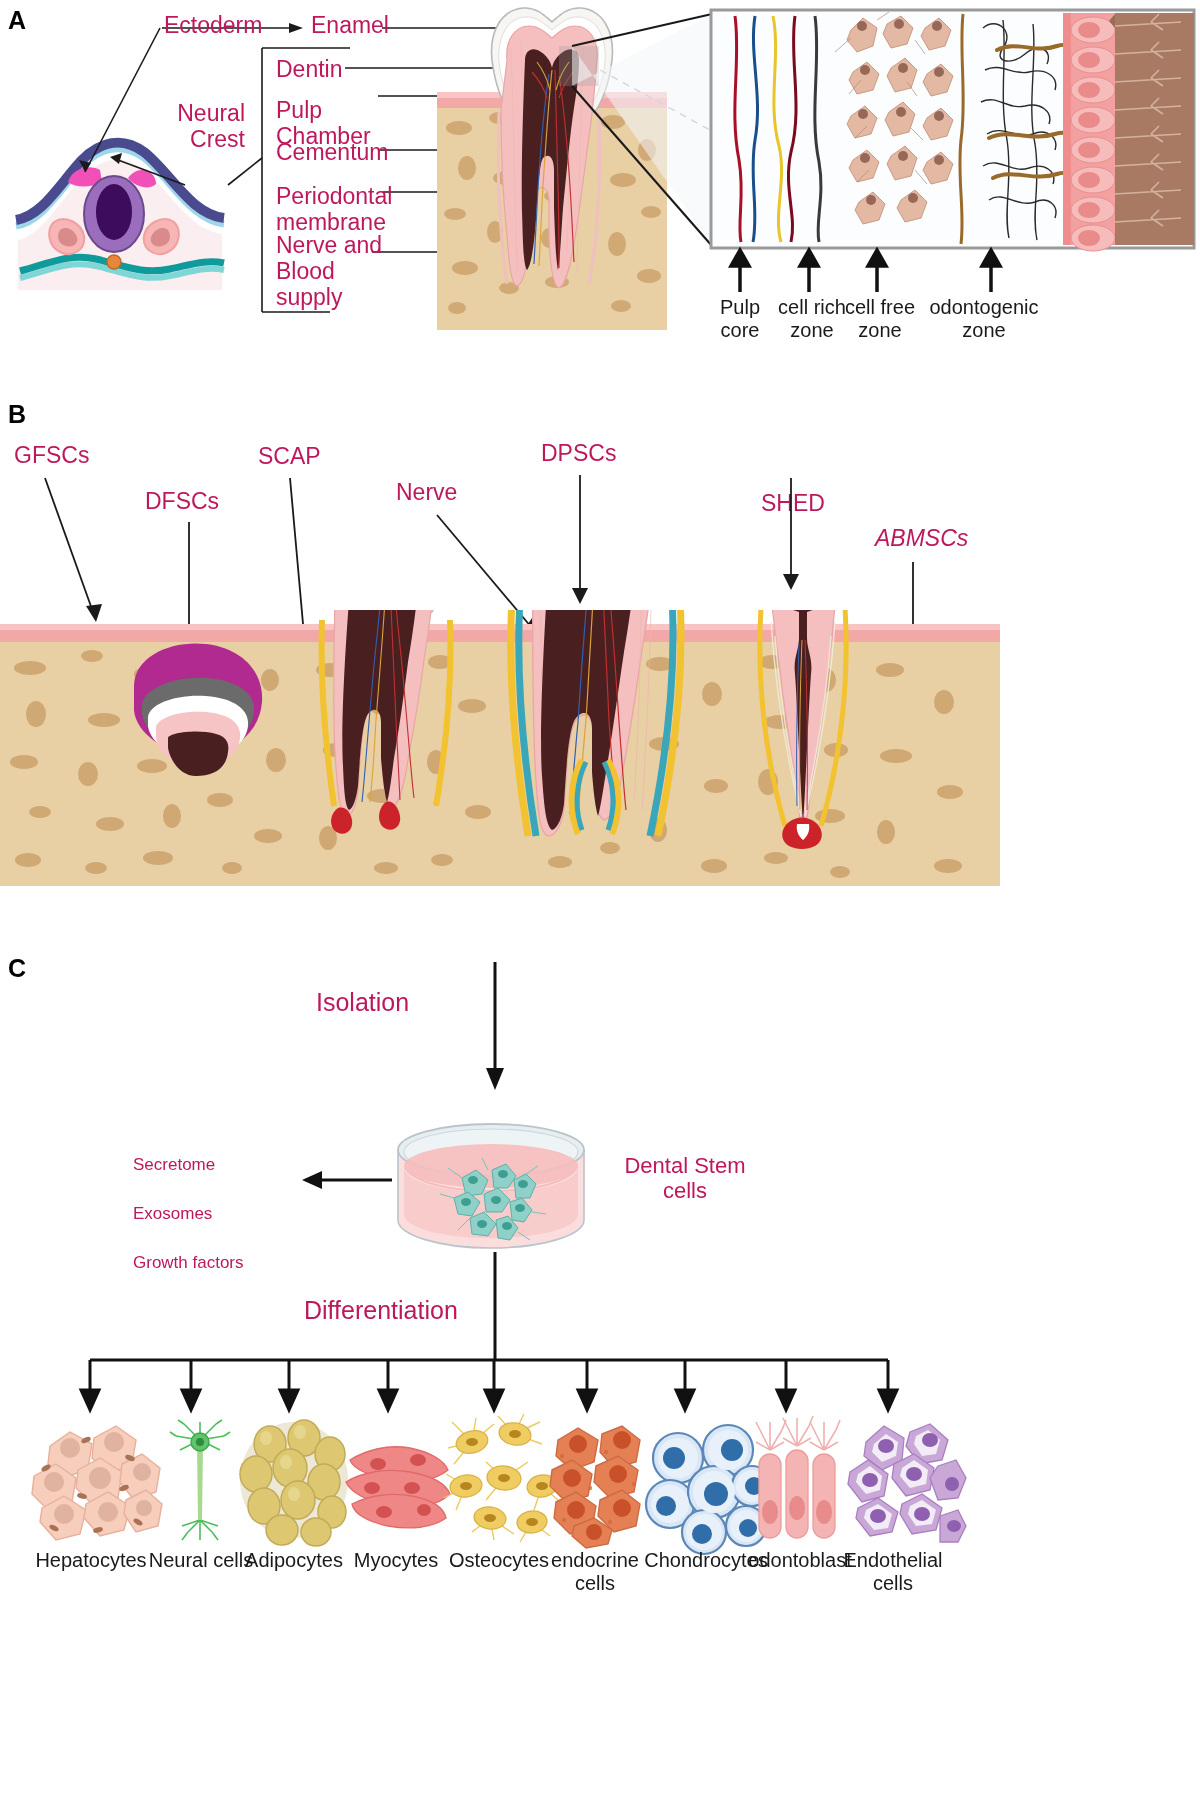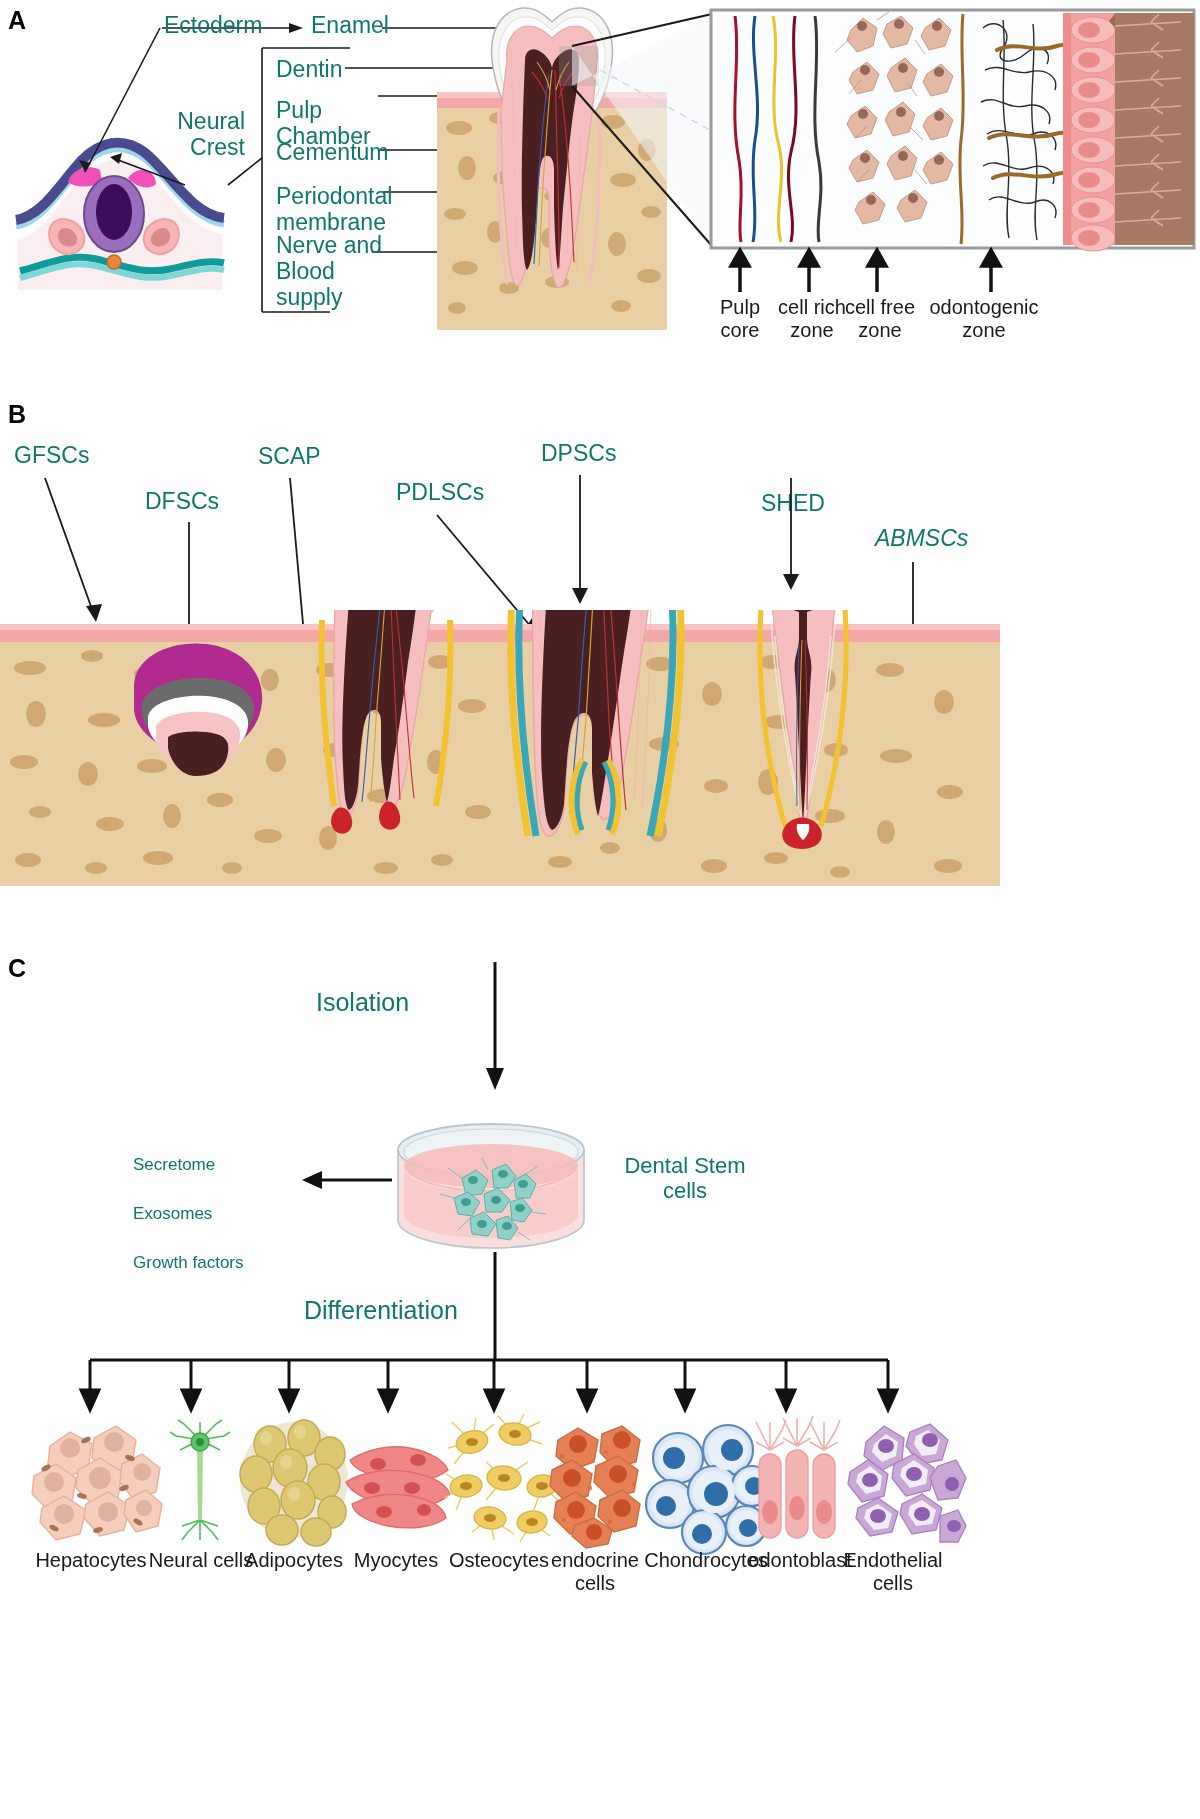--- a/index.html
+++ b/index.html
@@ -3,21 +3,21 @@
 <meta charset="utf-8">
 <style>
   * { box-sizing: border-box; }
   html, body { margin:0; padding:0; background:#ffffff; }
   body {
     width:1200px; height:1819px; position:relative; overflow:hidden;
     font-family:"Liberation Sans", sans-serif; color:#111;
   }
   .abs { position:absolute; }
   .panel-letter { font-weight:bold; font-size:25px; color:#000; }
-  .lbl { font-size:23px; color:#0f766e; line-height:1.13; white-space:pre-line; }
+  .lbl { font-size:23px; color:#be185d; line-height:1.13; white-space:pre-line; }
   .lbl-sm { font-size:20px; color:#1a1a1a; line-height:1.15; text-align:center; white-space:pre-line; }
   svg { display:block; overflow:visible; }
   .ln { stroke:#1a1a1a; fill:none; }
 </style>
 </head>
 <body>
 
 <div class="abs panel-letter" style="left:8px; top:6px;">A</div>
 
 <svg class="abs" style="left:10px; top:130px;" width="220" height="160" viewBox="0 0 220 160">
@@ -59,21 +59,21 @@
 
   <line class="ln" x1="345" y1="68" x2="510" y2="68" stroke-width="1.6"></line>
   <line class="ln" x1="378" y1="96" x2="500" y2="96" stroke-width="1.6"></line>
   <line class="ln" x1="380" y1="150" x2="490" y2="150" stroke-width="1.6"></line>
   <line class="ln" x1="383" y1="192" x2="452" y2="192" stroke-width="1.6"></line>
   <line class="ln" x1="372" y1="252" x2="470" y2="252" stroke-width="1.6"></line>
   <line class="ln" x1="382" y1="28" x2="510" y2="28" stroke-width="1.6"></line>
 </svg>
 
 <div class="abs lbl" style="left:164px; top:12px;">Ectoderm</div>
-<div class="abs lbl" style="left:165px; top:100px; text-align:right; width:80px;margin-top:8px;">Neural
+<div class="abs lbl" style="left:165px; top:100px; text-align:right; width:80px;">Neural
 Crest</div>
 
 <div class="abs lbl" style="left:311px; top:12px;">Enamel</div>
 <div class="abs lbl" style="left:276px; top:56px;">Dentin</div>
 <div class="abs lbl" style="left:276px; top:97px;">Pulp
 Chamber</div>
 <div class="abs lbl" style="left:276px; top:139px;">Cementum</div>
 <div class="abs lbl" style="left:276px; top:183px;">Periodontal
 membrane</div>
 <div class="abs lbl" style="left:276px; top:232px;">Nerve and
@@ -288,21 +288,21 @@
 <div class="abs lbl-sm" style="left:833px; top:296px; width:94px;">cell free
 zone</div>
 <div class="abs lbl-sm" style="left:916px; top:296px; width:136px;">odontogenic
 zone</div>
 
 <div class="abs panel-letter" style="left:8px; top:400px;">B</div>
 
 <div class="abs lbl" style="left:14px; top:442px;">GFSCs</div>
 <div class="abs lbl" style="left:145px; top:488px;">DFSCs</div>
 <div class="abs lbl" style="left:258px; top:443px;">SCAP</div>
-<div class="abs lbl" style="left:396px; top:479px;">PDLSCs</div>
+<div class="abs lbl" style="left:396px; top:479px;">Nerve</div>
 <div class="abs lbl" style="left:541px; top:440px;">DPSCs</div>
 <div class="abs lbl" style="left:761px; top:442px;margin-top:48px;">SHED</div>
 <div class="abs lbl" style="left:875px; top:525px;font-style:italic;">ABMSCs</div>
 
 <svg class="abs" style="left:0; top:400px;" width="1200" height="300">
   <g class="ln" stroke-width="1.8">
     <line x1="45" y1="78" x2="93" y2="212"></line>
     <line x1="189" y1="122" x2="189" y2="238"></line>
     <line x1="290" y1="78" x2="318" y2="392"></line>
     <line x1="437" y1="115" x2="532" y2="228"></line>

